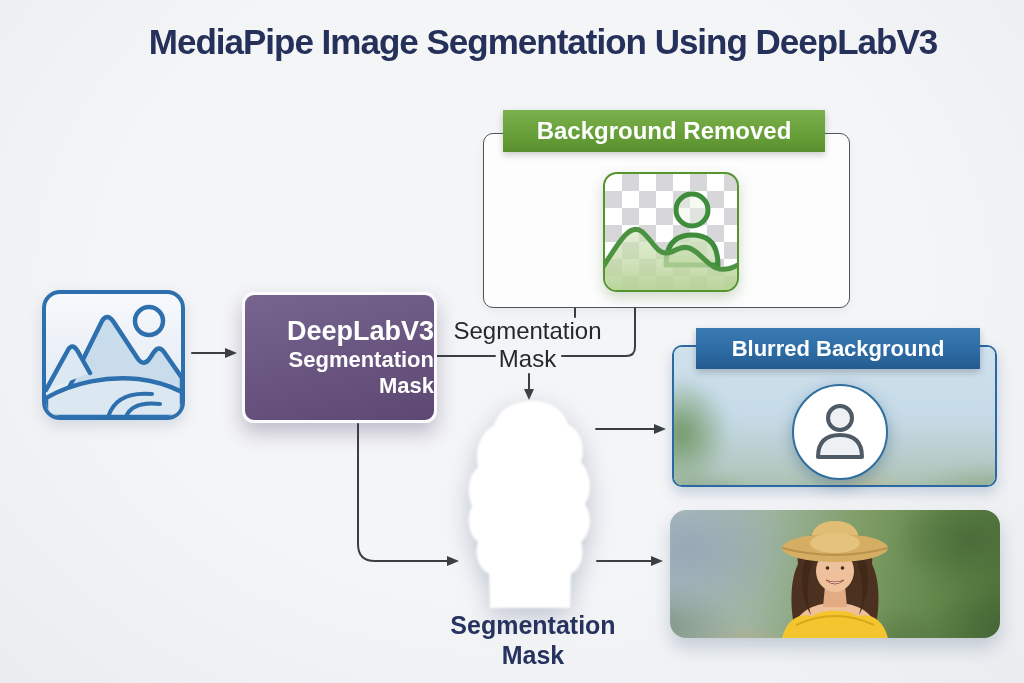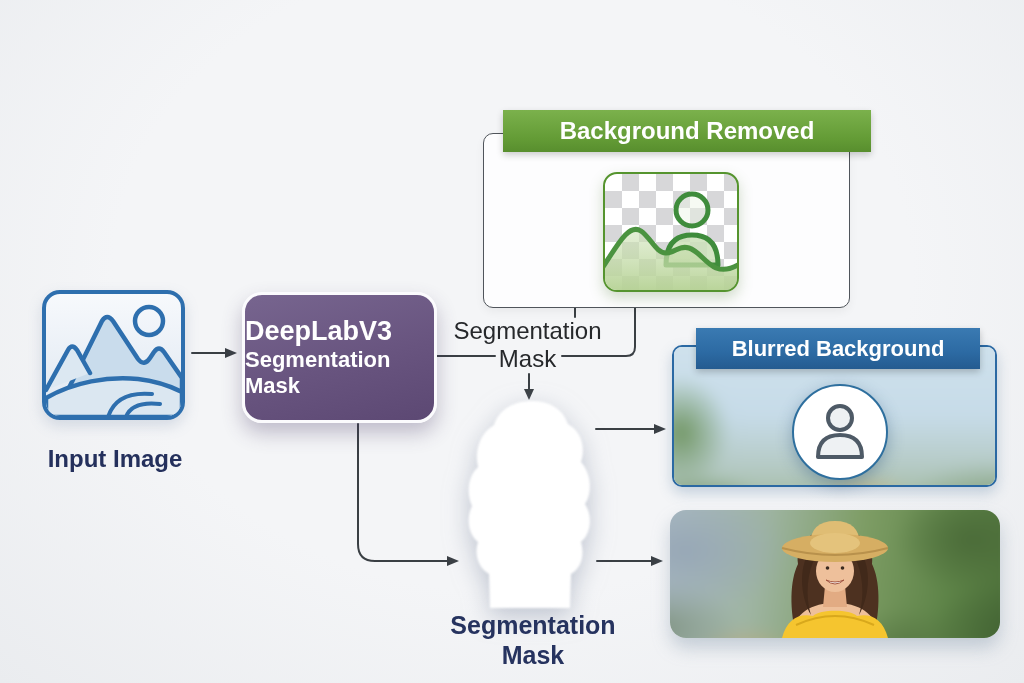--- a/index.html
+++ b/index.html
@@ -13,38 +13,38 @@
 
   
   .input-icon-box{left:42px;top:290px;width:143px;height:130px;border-radius:18px;
         border:4px solid #2e6fae;box-sizing:border-box;
         background:linear-gradient(180deg,#f7f9fc 0%,#e9eff6 55%,#dfe8f1 100%);
         box-shadow:0 6px 14px rgba(120,140,170,.25);overflow:hidden;}
   .input-label{left:25px;top:445px;width:180px;text-align:center;
         font-size:24px;font-weight:bold;color:#24305c;}
 
   
-  .model-box{left:242px;top:292px;width:195px;height:131px;border-radius:20px;
+  .model-box{left:242px;top:292px;width:195px;height:131px;border-radius:12px;
         background:linear-gradient(165deg,#77658f 0%,#68547f 55%,#5c4873 100%);
         border:3px solid #fbfbfd;box-sizing:border-box;
         box-shadow:0 10px 20px rgba(70,55,100,.30);
-        display:flex;flex-direction:column;align-items:flex-start;justify-content:center;
+        display:flex;flex-direction:column;align-items:flex-end;justify-content:center;
         color:#ffffff;text-align:center;line-height:1.18;}
   .model-box .l1{font-size:27px;font-weight:bold;}
   .model-box .l2,.model-box .l3{font-size:22px;font-weight:bold;}
 
   
   .mask-annot{left:440px;top:317px;width:175px;text-align:center;color:#26282b;
         font-size:24px;font-weight:400;line-height:1.15;}
 
   
   .br-box{left:483px;top:133px;width:367px;height:175px;border-radius:10px;
         background:#fdfdfe;border:1.5px solid #50555b;box-sizing:border-box;
         box-shadow:0 4px 10px rgba(0,0,0,.05);}
-  .br-banner{left:503px;top:110px;width:368px;height:42px;
+  .br-banner{left:503px;top:110px;width:322px;height:42px;
         background:linear-gradient(180deg,#7bb14c 0%,#639b35 70%,#588e2e 100%);
         box-shadow:0 3px 7px rgba(0,0,0,.2);
         display:flex;align-items:center;justify-content:center;
         color:#fff;font-size:24px;font-weight:bold;}
   .thumb{left:603px;top:172px;width:136px;height:120px;border-radius:14px;
         border:2.5px solid #55942e;box-sizing:border-box;overflow:hidden;
         background:repeating-conic-gradient(#d7d7d9 0% 25%, #ffffff 0% 50%) 0 0/34px 34px;
         box-shadow:0 6px 14px rgba(90,130,60,.28);}
 
   
@@ -87,20 +87,21 @@
   .mask-label{left:433px;top:611px;width:200px;text-align:center;
         font-size:25px;font-weight:bold;color:#26335f;line-height:1.18;}
 
   .overlay{left:0;top:0;pointer-events:none;}
 </style>
 </head>
 <body>
 
 <div class="stage">
 
+  <div class="abs title">MediaPipe Image Segmentation Using DeepLabV3</div>
 
   <svg class="abs overlay" width="1024" height="683" viewBox="0 0 1024 683">
     <g stroke="#3a3f44" stroke-width="2" fill="none" stroke-linecap="round">
       <path d="M192,353 H226"></path>
       <path d="M358,424 V544 Q358,561 375,561 H447"></path>
       <path d="M593,240 H575 V317"></path>
       <path d="M437,356 H495"></path>
       <path d="M562,356 H626 Q635,356 635,347 V293"></path>
       <path d="M529,374 V390"></path>
       <path d="M596,429 H654"></path>
@@ -118,23 +119,20 @@
   <div class="abs input-icon-box">
     <svg width="136" height="123" viewBox="0 0 136 123">
       <circle cx="103" cy="27" r="14" fill="none" stroke="#2e6fae" stroke-width="4.5"></circle>
       <path d="M16,108 L56,27 Q61,19 67,27 L92,65 Q98,73 104,64 L108,58 Q113,51 118,58 L136,84 L136,123 L16,123 Z" fill="#c9dcec" stroke="#2e6fae" stroke-width="4.5" stroke-linejoin="round"></path>
       <path d="M0,96 L22,56 Q26,49 31,56 L44,79" fill="#dce8f2" stroke="#2e6fae" stroke-width="4.5" stroke-linecap="round"></path>
       <path d="M0,104 C28,88 62,82 92,85 C110,87 124,92 136,98 L136,123 L0,123 Z" fill="#dbe7f1" stroke="#2e6fae" stroke-width="4.5" stroke-linejoin="round"></path>
       <path d="M62,123 C68,104 84,98 106,100" fill="none" stroke="#2e6fae" stroke-width="4" stroke-linecap="round"></path>
       <path d="M80,123 C84,112 96,108 114,110" fill="none" stroke="#2e6fae" stroke-width="4" stroke-linecap="round"></path>
     </svg>
   </div>
-  <div class="abs input-label">
-    <span>Input Image</span>
-  </div>
 
   <div class="abs model-box">
     <div class="l1">DeepLabV3</div>
     <div class="l2">Segmentation</div>
     <div class="l3">Mask</div>
   </div>
 
   <div class="abs mask-annot">
     <div>Segmentation</div>
     <div>Mask</div>

